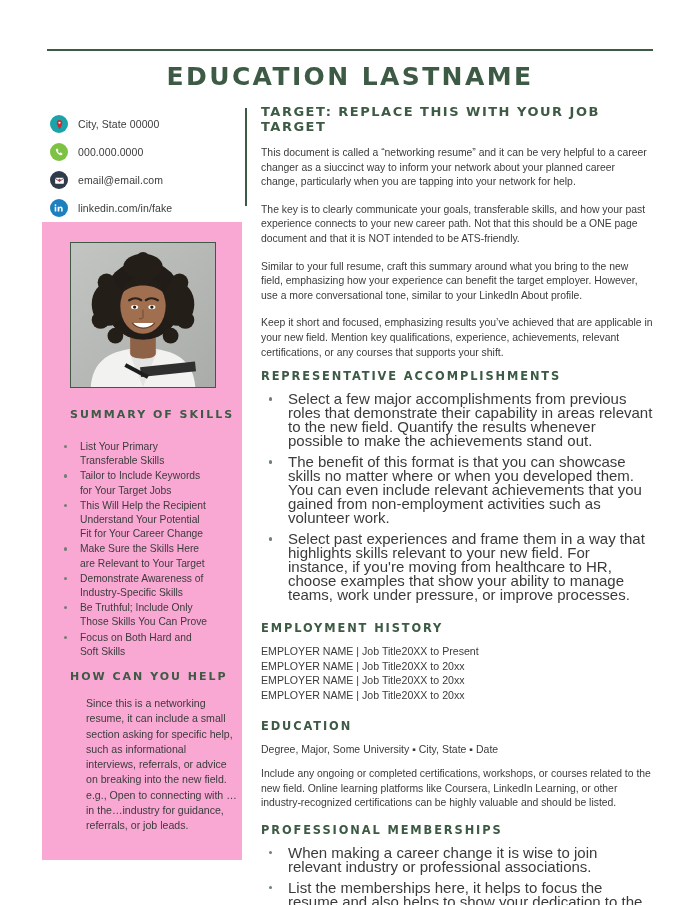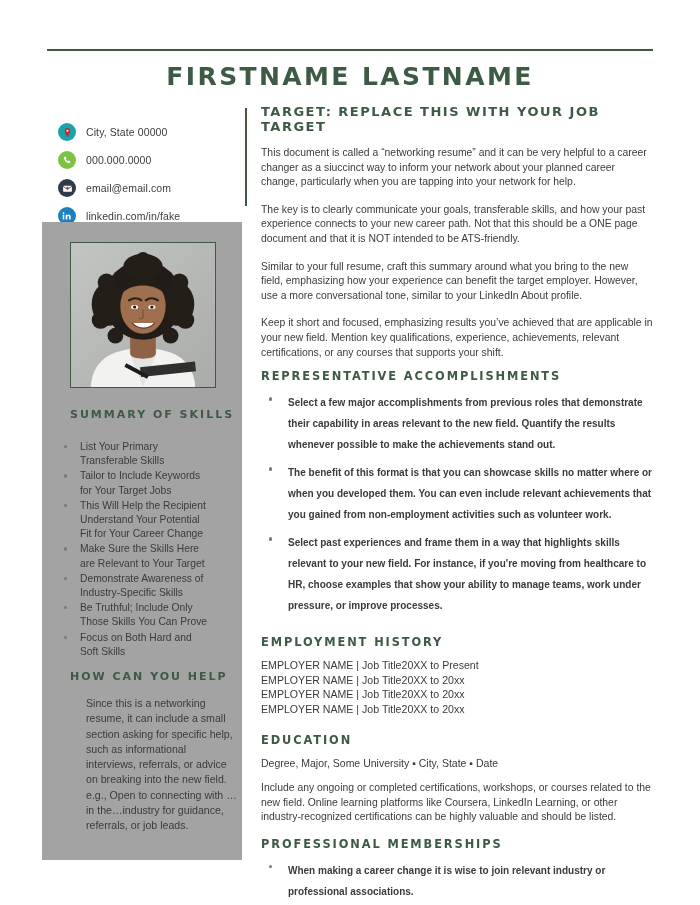--- a/index.html
+++ b/index.html
@@ -48,21 +48,21 @@
 
   
   .left-col {
     position: absolute;
     left: 42px;
     top: 104px;
     width: 200px;
   }
   .contact-list {
     list-style: none;
-    margin: 16px;
+    margin: 8px;
     padding: 0;
   }
   .contact-item {
     display: flex;
     align-items: center;
     height: 24px;
     margin-bottom: 4px;
   }
   .contact-icon {
     width: 18px;
@@ -81,21 +81,21 @@
     color: #3b3b3b;
     letter-spacing: 0.1px;
   }
 
   .sidebar-panel {
     position: absolute;
     left: 42px;
     top: 222px;
     width: 200px;
     height: 638px;
-    background: #a3a3a3;
+    background: #f9a8d4;
   }
   .photo-frame {
     position: absolute;
     left: 28px;
     top: 20px;
     width: 146px;
     height: 146px;
     border: 1.3px solid #3d5a45;
     box-sizing: border-box;
     overflow: hidden;
@@ -194,25 +194,24 @@
   .para:last-child { margin-bottom: 0; }
 
   .main-bullets {
     list-style: none;
     margin: 0 0 0 0;
     padding: 0;
   }
   .main-bullets li {
     position: relative;
     padding-left: 27px;
-    font-size: 10px;
-    line-height: 21px;
+    font-size: 15px;
+    line-height: 14px;
     color: #3b3b3b;
     margin-bottom: 7px;
-    font-weight: bold;
   }
   .main-bullets li .dot {
     position: absolute;
     left: 8px;
     top: 5px;
     width: 3.4px;
     height: 3.4px;
     border-radius: 50%;
     background: #6f7f73;
   }
@@ -243,21 +242,21 @@
   .spacer-16 { height: 16px; }
   .spacer-12 { height: 12px; }
   .spacer-9  { height: 9px; }
 </style>
 </head>
 <body>
 
 <div class="page">
 
   <div class="top-rule"></div>
-  <div class="name-title">FIRSTNAME LASTNAME</div>
+  <div class="name-title">EDUCATION LASTNAME</div>
 
   <div class="left-col">
     <ul class="contact-list">
 
       <li class="contact-item">
         <span class="contact-icon" style="background:#1aa3a8;">
           <svg width="11" height="11" viewBox="0 0 24 24" aria-hidden="true">
             <path d="M12 2C8.7 2 6 4.7 6 8c0 4.6 6 14 6 14s6-9.4 6-14c0-3.3-2.7-6-6-6z" fill="#d2262e"></path>
             <circle cx="12" cy="8.2" r="2.4" fill="#ffffff"></circle>
           </svg>

